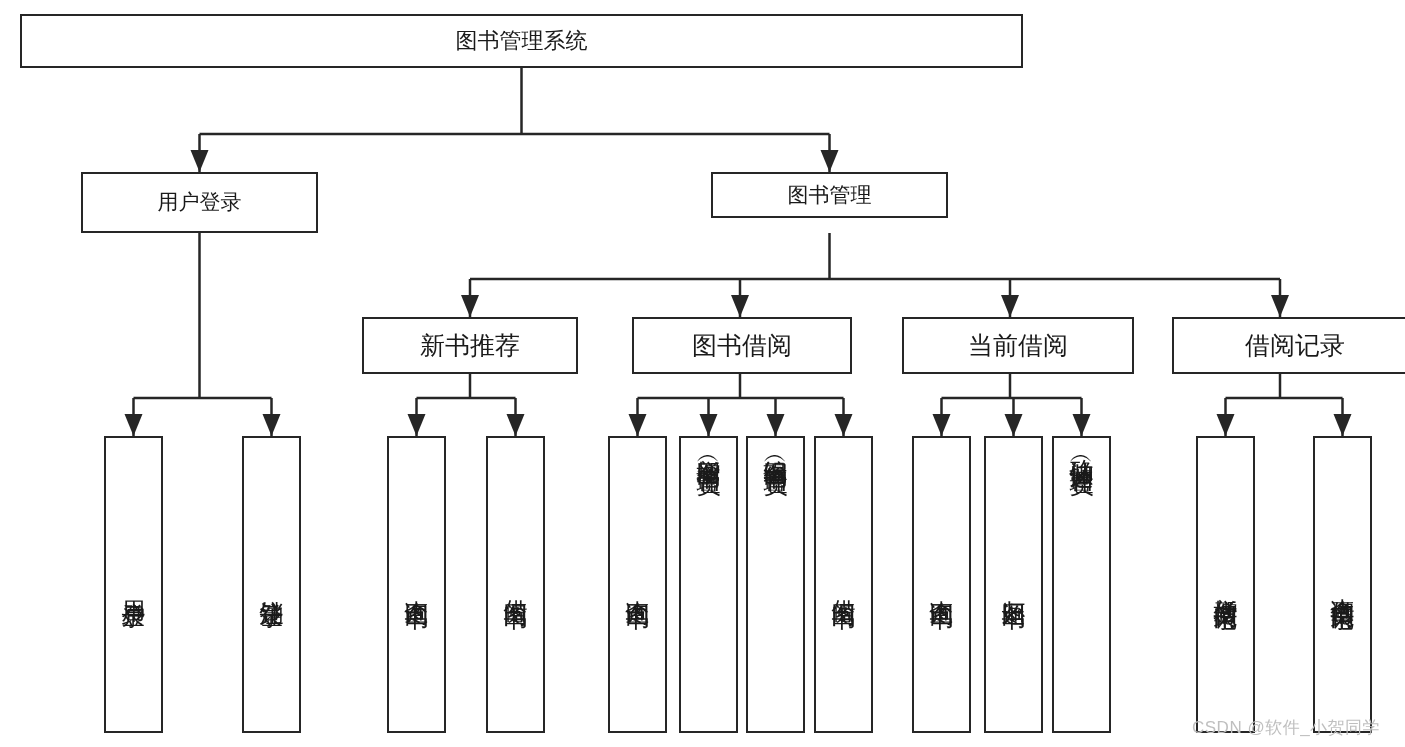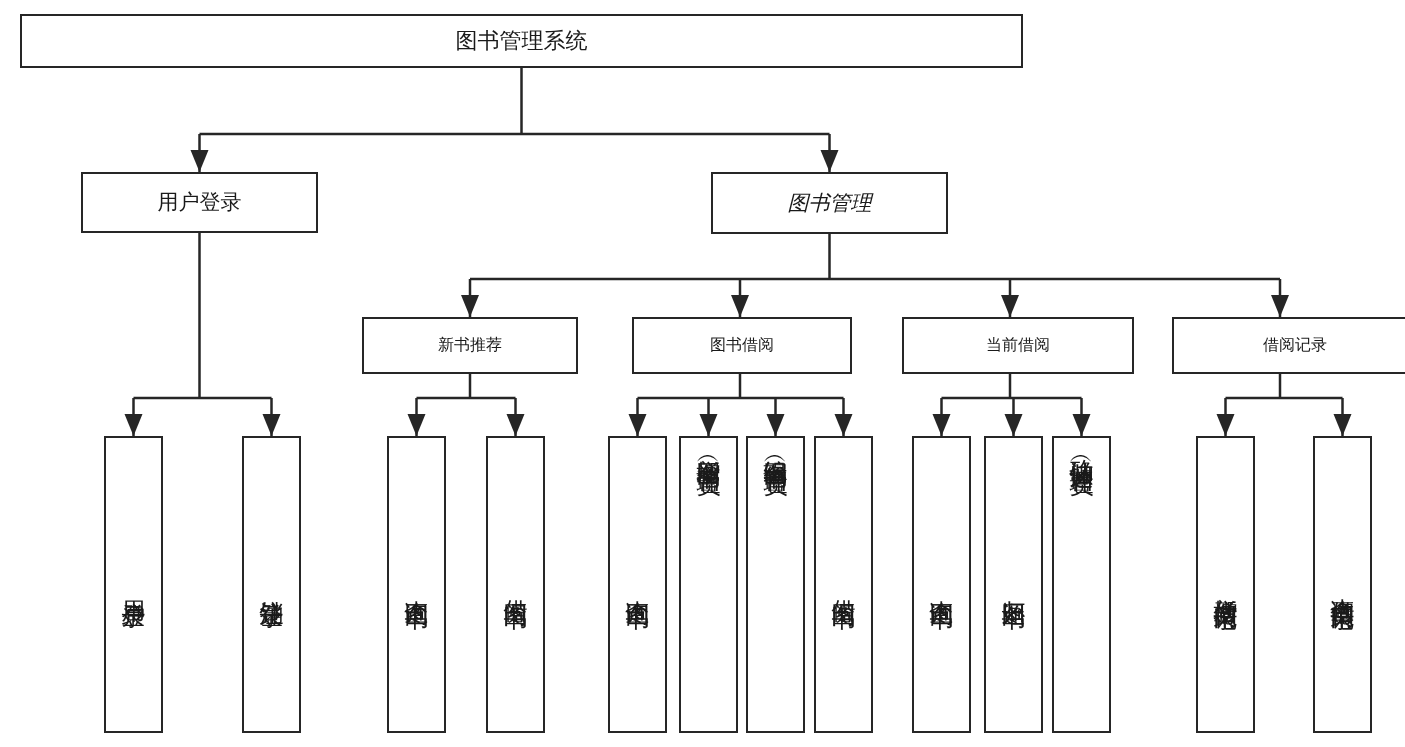--- a/index.html
+++ b/index.html
@@ -35,21 +35,21 @@
     justify-content: center;
     color: #1a1a1a;
   }
   .node .label {
     text-align: left;
     line-height: 1.18;
     white-space: nowrap;
   }
   .node.root .label { font-size: 22px; }
   .node.lvl2 .label { font-size: 21px; }
-  .node.lvl3 .label { font-size: 16px; }
+  .node.lvl3 .label { font-size: 25px; }
   .node.leaf {
     align-items: flex-start;
     padding-top: 2px;
   }
   .node.leaf .label {
     writing-mode: vertical-rl;
     text-orientation: upright;
     font-size: 24px;
     letter-spacing: 2px;
     line-height: 1;
@@ -120,21 +120,21 @@
       <line x1="1342.5" y1="398" x2="1342.5" y2="436" stroke="#262626" stroke-width="2.5"></line>
       <polygon points="1333.5,414 1351.5,414 1342.5,436" fill="#262626"></polygon>
     </svg>
   <div id="nodes">
       <div class="node root" style="left: 20px; top: 14px; width: 1003px; height: 54px;">
         <div class="label">图书管理系统</div>
       </div>
       <div class="node lvl2" style="left: 81px; top: 172px; width: 237px; height: 61px;">
         <div class="label">用户登录</div>
       </div>
-      <div class="node lvl2" style="left: 711px; top: 172px; width: 237px; height: 62px; font-style: italic;">
+      <div class="node lvl2" style="left: 711px; top: 172px; width: 237px; height: 46px;">
         <div class="label">图书管理</div>
       </div>
       <div class="node lvl3" style="left: 362px; top: 317px; width: 216px; height: 57px;">
         <div class="label">新书推荐</div>
       </div>
       <div class="node lvl3" style="left: 632px; top: 317px; width: 220px; height: 57px;">
         <div class="label">图书借阅</div>
       </div>
       <div class="node lvl3" style="left: 902px; top: 317px; width: 232px; height: 57px;">
         <div class="label">当前借阅</div>
@@ -175,13 +175,14 @@
       <div class="node leaf" style="left: 1052px; top: 436px; width: 59px; height: 297px;">
         <div class="label">确认归还（管理员）</div>
       </div>
       <div class="node leaf" style="left: 1196px; top: 436px; width: 59px; height: 297px; align-items: center; padding-top: 0px;">
         <div class="label">新增借阅记录</div>
       </div>
       <div class="node leaf" style="left: 1313px; top: 436px; width: 59px; height: 297px; align-items: center; padding-top: 0px;">
         <div class="label">查询借阅记录</div>
       </div>
     </div>
+  <div class="watermark" style="left: 1192px; top: 716px; color: rgb(191, 191, 191);">CSDN @软件_小贺同学</div>
 </div>
 
 </body></html>

